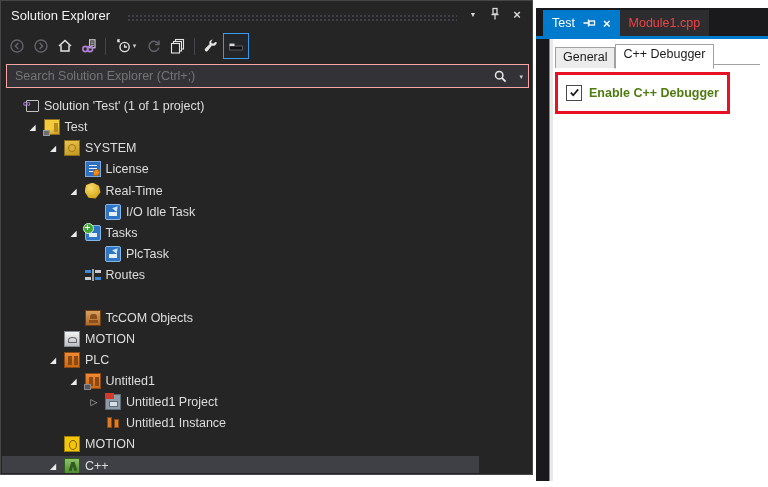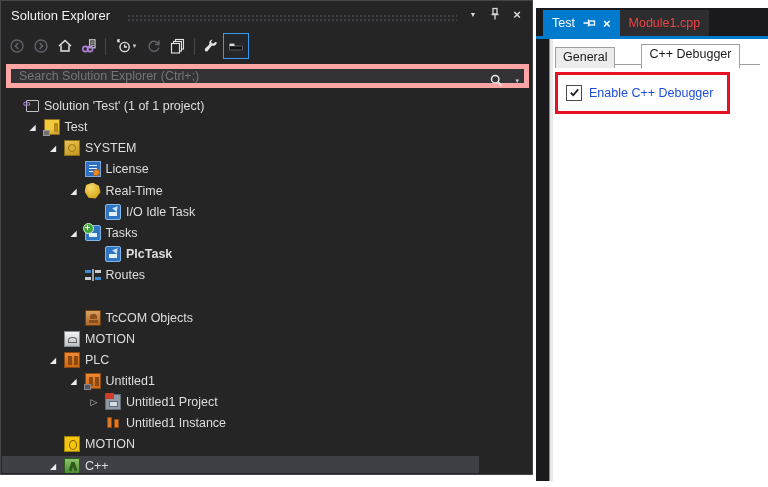--- a/index.html
+++ b/index.html
@@ -16,21 +16,21 @@
   .tbtn{width:18px;height:18px;display:flex;align-items:center;justify-content:center;color:#d8d8d8;font-size:11px;cursor:default;}
   .tbtn.sm{font-size:7px;}
 
   #toolbar{left:4px;top:30px;height:30px;display:flex;align-items:center;}
   .tbi{width:24px;height:24px;display:flex;align-items:center;justify-content:center;position:relative;}
   .tbi.active{border:1px solid #3899f0;background:#24262a;}
   .tbi .dd{font-size:7px;color:#c8c8c8;margin-left:1px;}
   .tbi.grp{width:32px;}
   .tsep{width:1px;height:17px;background:#46464a;margin:0 4px;}
 
-  #search{left:5px;top:63px;width:523px;height:24px;background:#333337;border:5px solid #fca5a5;}
+  #search{left:5px;top:63px;width:523px;height:24px;background:#333337;border:1px solid #fca5a5;}
   #search input{position:absolute;left:0;top:0;width:100%;height:100%;background:transparent;border:none;outline:none;
     color:#8a8a8a;font-size:12.5px;padding:0 44px 0 8px;font-family:"Liberation Sans",sans-serif;box-sizing:border-box;}
   #search .sic{position:absolute;right:20px;top:4px;}
   #search .scaret{position:absolute;right:5px;top:8px;font-size:7px;color:#c8c8c8;}
 
   #tree{left:1px;top:92px;width:477px;height:380px;overflow:hidden;padding-left:16px;}
   .row{position:absolute;left:0;right:0;height:21px;}
   .row.selected{background:#3e4045;}
   .row .arrow{position:absolute;width:14px;height:21px;line-height:21px;text-align:center;font-size:8px;color:#ececec;}
   .row .arrow.collapsed{color:#c0c0c0;font-size:9px;}
@@ -85,29 +85,29 @@
   
   #editor-backdrop{left:536px;top:8px;width:232px;height:473px;background:#1a1a1c;}
   #doc-tabs{left:543px;top:10px;height:26px;display:flex;}
   .dtab{height:26px;display:flex;align-items:center;padding:0 9px;font-size:12.5px;gap:7px;white-space:nowrap;}
   .dtab.active{background:#007acc;color:#ffffff;}
   .dtab.inactive{background:#2d2d30;color:#ef4444;}
   .dtab .x{font-size:13px;font-weight:bold;line-height:1;}
   #accent-line{left:536px;top:36px;width:232px;height:3px;background:#007acc;}
   #doc-content{left:549px;top:39px;width:219px;height:442px;background:#ffffff;border-left:1px solid #8c8c8c;
     box-shadow:inset 3px 0 0 #e8e8e8;}
-  #prop-tabs{position:absolute;left:5px;top:4px;display:flex;align-items:flex-end;z-index:2;gap:26px;}
+  #prop-tabs{position:absolute;left:5px;top:4px;display:flex;align-items:flex-end;z-index:2;}
   .ptab{font-size:12.5px;color:#1a1a1a;padding:2px 7px 3px 7px;border:1px solid #a0a0a0;white-space:nowrap;}
   .ptab.inactive{background:#ececec;height:15px;margin-top:3px;border-bottom:none;}
   .ptab.active{background:#ffffff;height:18px;border-bottom:1px solid #ffffff;position:relative;top:1px;}
   #pane-line{position:absolute;left:5px;right:8px;top:25px;height:1px;background:#a0a0a0;z-index:1;}
   #red-box{position:absolute;left:5px;top:33px;width:161px;height:36px;border:3px solid #e81123;
     display:flex;align-items:center;padding-left:8px;gap:7px;z-index:3;background:#ffffff;}
   #cpp-checkbox{width:14px;height:14px;background:#ffffff;border:1px solid #4a4a4a;display:flex;align-items:center;justify-content:center;}
-  #cpp-check-label{font-size:12.5px;color:#1d4ed8;white-space:nowrap;}
+  #cpp-check-label{font-size:12.5px;color:#4d7c0f;white-space:nowrap;font-weight:bold;}
 </style>
 </head>
 <body>
 
 <div class="abs" id="win-edge"></div>
 
 <div class="abs" id="panel">
   <div class="abs" id="panel-title">Solution Explorer</div>
   <div class="abs" id="title-dots"></div>
   <div class="abs" id="title-btns">
@@ -220,21 +220,21 @@
       </div>
       <div class="row" style="top: 129.9px;">
         <span class="arrow" style="left: 64.5px;">◢</span>
         <span class="ti ti-tasks" style="left: 82.5px;">
           <i class="badge-plus"></i>
         </span>
         <span class="lbl" style="left: 103.5px;">Tasks</span>
       </div>
       <div class="row" style="top: 151.05px;">
         <span class="ti ti-task" style="left: 103px;"></span>
-        <span class="lbl" style="left: 124px; font-weight: bold;">PlcTask</span>
+        <span class="lbl" style="left: 124px;">PlcTask</span>
       </div>
       <div class="row" style="top: 172.2px;">
         <span class="ti ti-routes" style="left: 82.5px;"></span>
         <span class="lbl" style="left: 103.5px;">Routes</span>
       </div>
       <div class="row" style="top: 214.5px;">
         <span class="ti ti-tccom" style="left: 82.5px;"></span>
         <span class="lbl" style="left: 103.5px;">TcCOM Objects</span>
       </div>
       <div class="row" style="top: 235.65px;">

